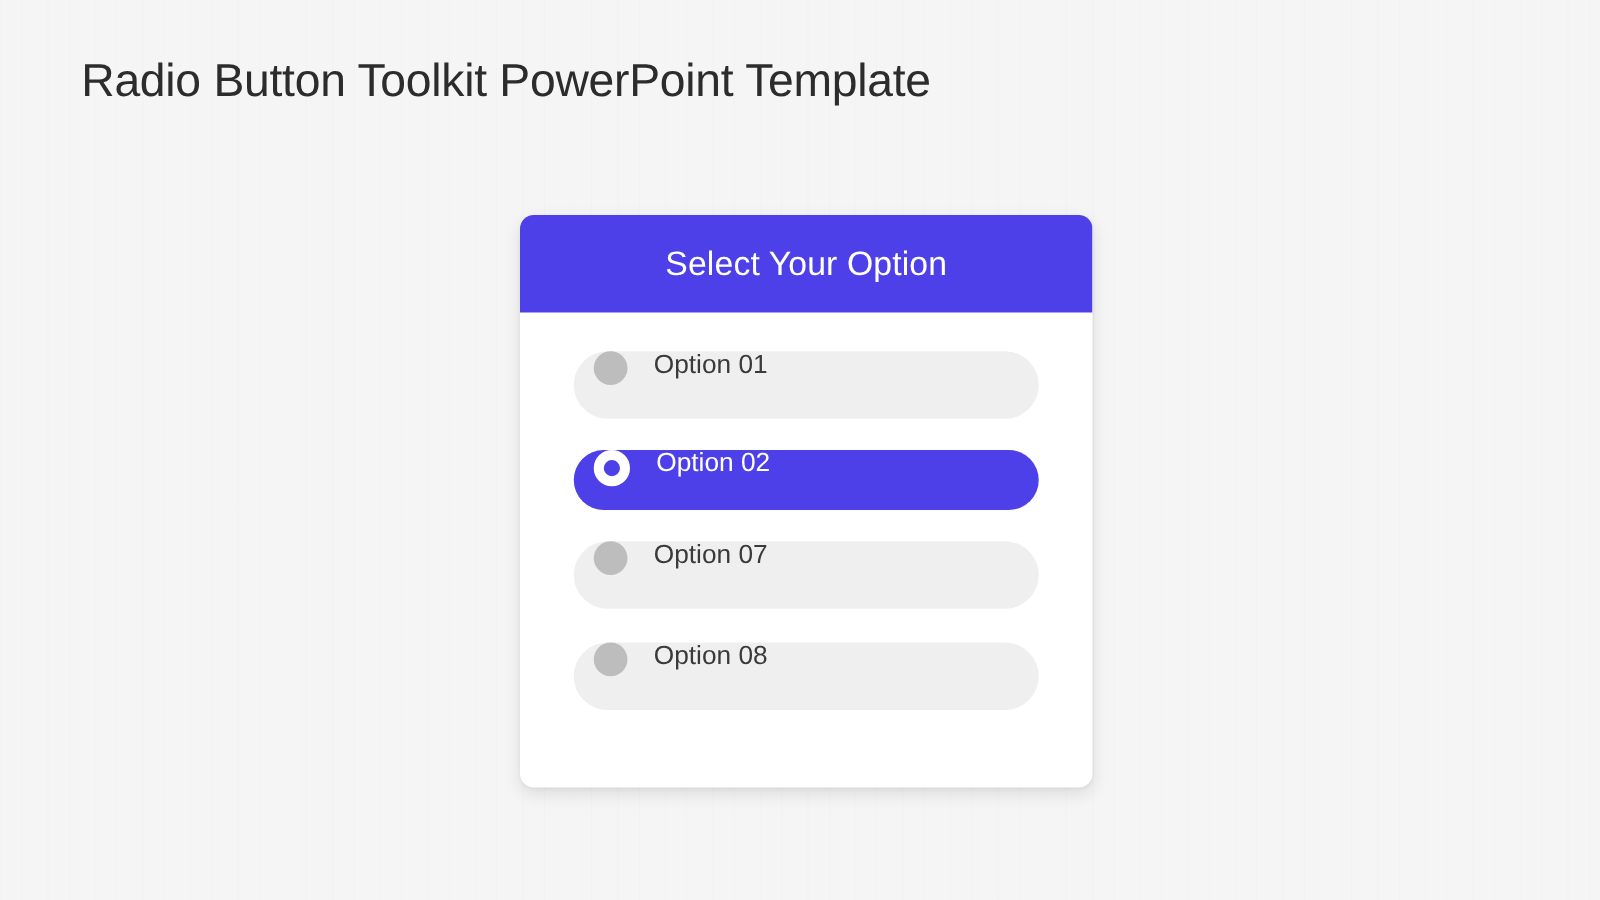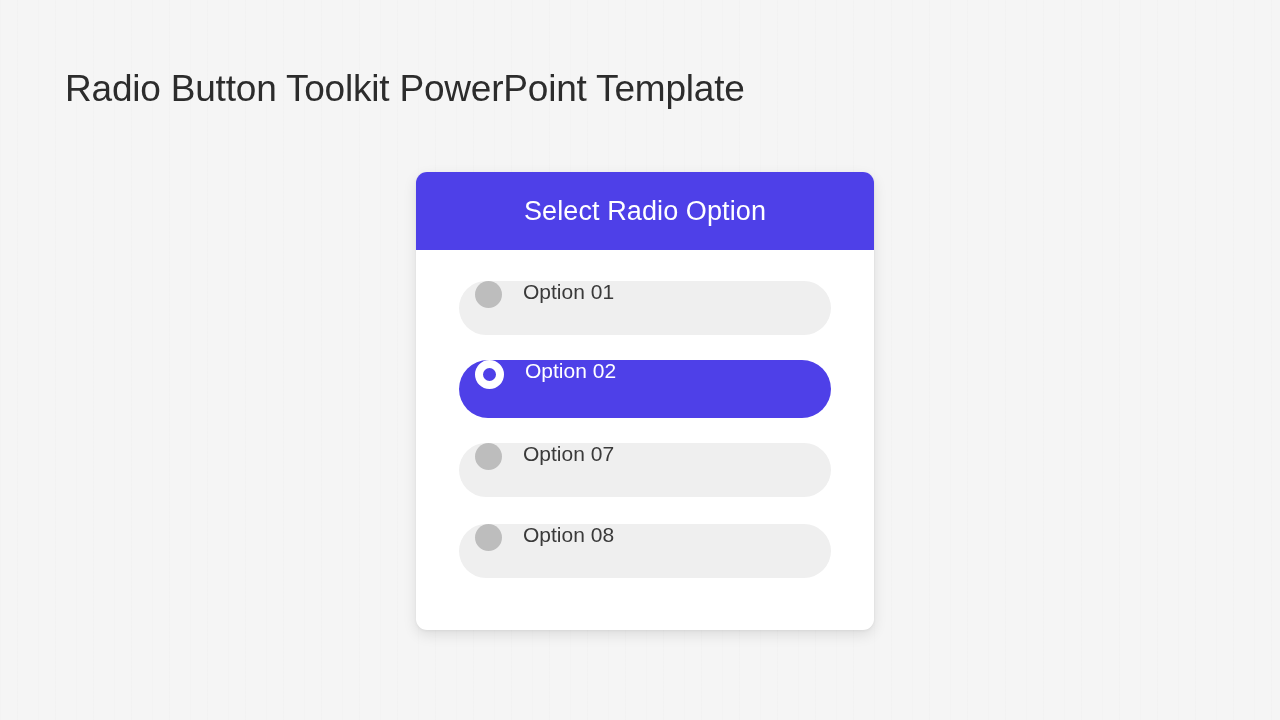--- a/index.html
+++ b/index.html
@@ -36,21 +36,20 @@
   .slide-title {
     position: absolute;
     left: 65px;
     top: 42px;
     font-size: 37px;
     font-weight: 400;
     letter-spacing: -0.2px;
     color: #2c2c2c;
     white-space: nowrap;
     line-height: 1.25;
-    margin-top: 24px;
   }
 
   
   .card {
     position: absolute;
     left: 416px;
     top: 172px;
     width: 458px;
     height: 458px;
     background: #ffffff;
@@ -89,21 +88,21 @@
     height: 54px;
     border-radius: 27px;
     background: #efefef;
     padding-left: 16px;
     box-sizing: border-box;
     cursor: pointer;
     user-select: none;
   }
 
   .option-row.selected {
-    height: 58px;
+    height: 48px;
     border-radius: 29px;
     background: #4e40e8;
     margin: -2px 0;
   }
 
   .radio-mark {
     width: 27px;
     height: 27px;
     border-radius: 50%;
     background: #bdbdbd;
@@ -135,21 +134,21 @@
 </head>
 <body>
 
 <div id="slide">
 
   <div class="slide-title">Radio Button Toolkit PowerPoint Template</div>
 
   <div class="card">
 
     <div class="card-header">
-      <div class="card-header-title">Select Radio Option</div>
+      <div class="card-header-title">Select Your Option</div>
     </div>
 
     <div class="options-list">
 
       <div class="option-row">
         <span class="radio-mark"></span>
         <span class="option-label">Option 01</span>
       </div>
 
       <div class="option-row selected">

